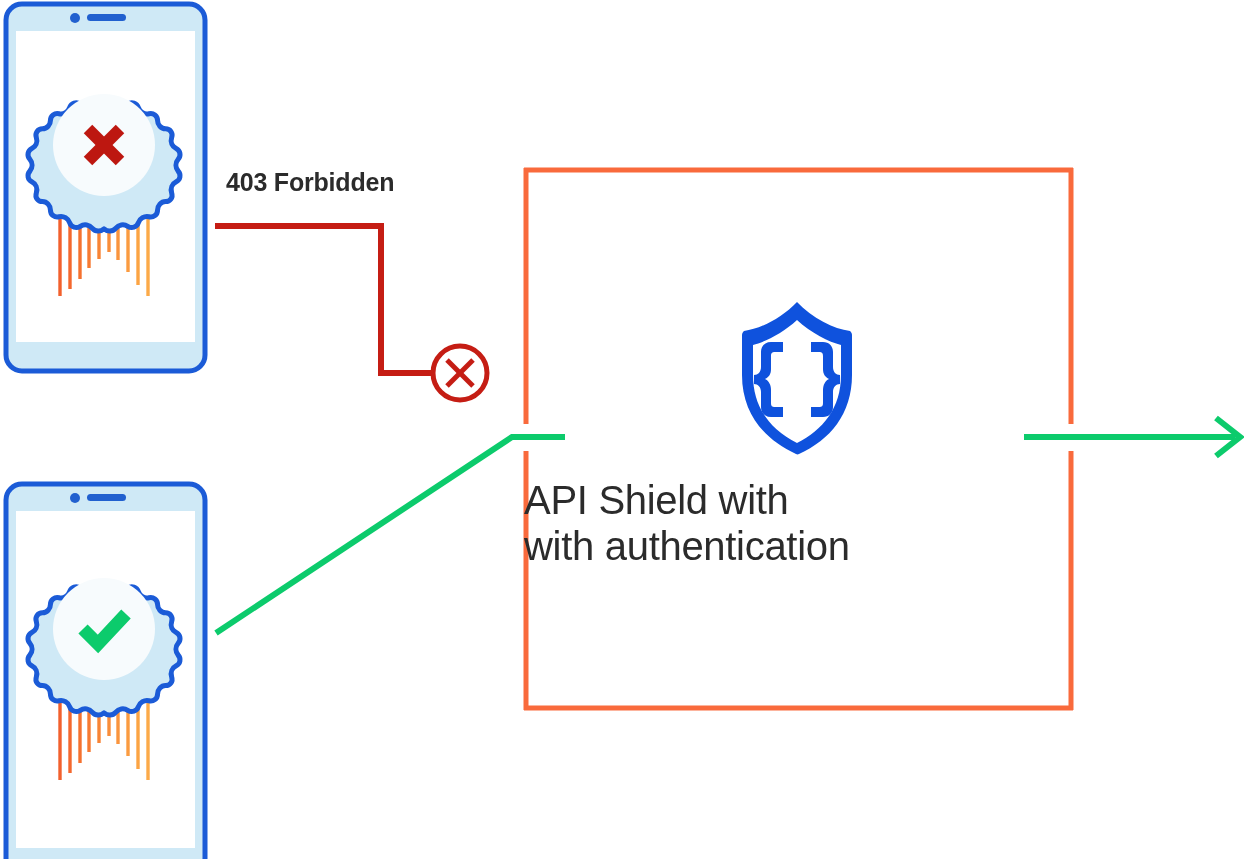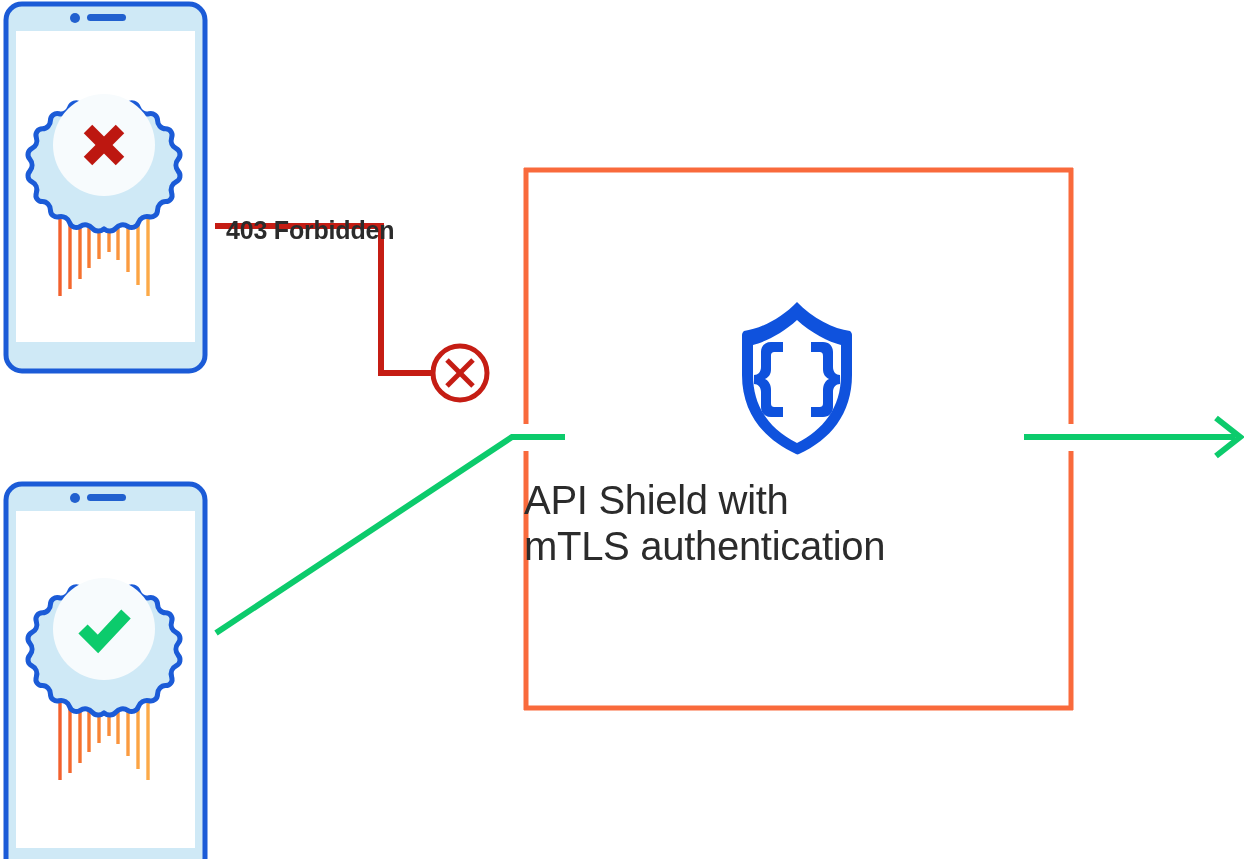--- a/index.html
+++ b/index.html
@@ -30,21 +30,20 @@
   .label-403 {
     position: absolute;
     left: 226px;
     top: 168px;
     font-family: "Liberation Sans", sans-serif;
     font-size: 25px;
     font-weight: bold;
     color: #2b2b2b;
     letter-spacing: -0.2px;
     white-space: nowrap;
-    margin-top: 48px;
   }
   .box-title {
     position: absolute;
     left: 524px;
     top: 477px;
     width: 550px;
     font-family: "Liberation Sans", sans-serif;
     font-size: 40px;
     font-weight: 400;
     line-height: 46px;
@@ -258,16 +257,16 @@
     <g>
       <line x1="1024" y1="437" x2="1235" y2="437" stroke="#0ccb6c" stroke-width="6" stroke-linecap="butt"></line>
       <polyline points="1216,418 1240,437 1216,456" fill="none" stroke="#0ccb6c" stroke-width="6" stroke-linecap="butt" stroke-linejoin="miter"></polyline>
     </g>
   </svg>
 
   <div class="label-403">403 Forbidden</div>
 
   <div class="box-title">
     <span>API Shield with</span>
-    <span class="line2">mTLS authentication</span>
+    <span class="line2">with authentication</span>
   </div>
 
 </div>
 
 </body></html>

